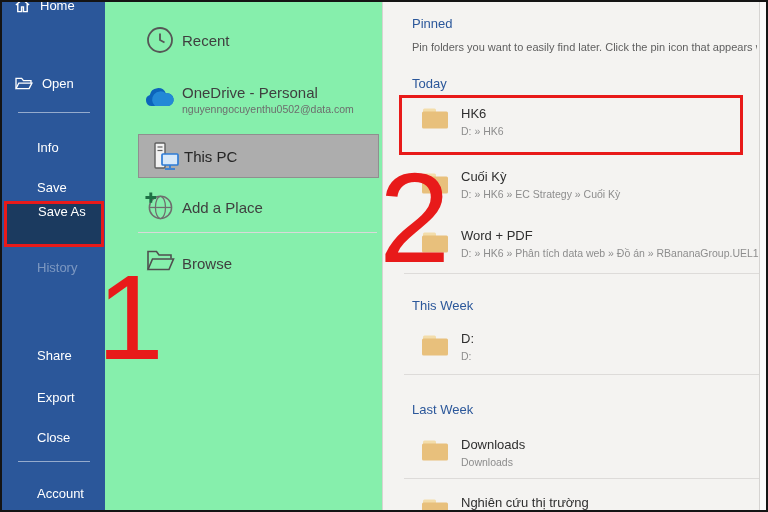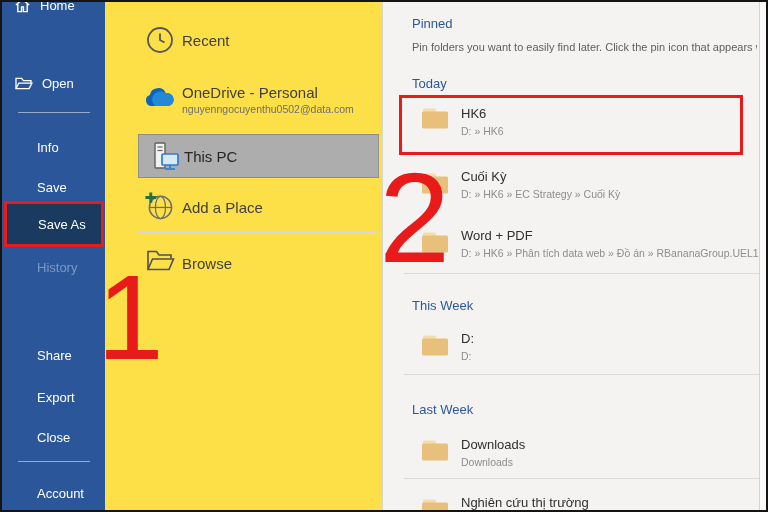--- a/index.html
+++ b/index.html
@@ -11,24 +11,24 @@
   }
   .screen { position:absolute; inset:0; border:2px solid #141414; overflow:hidden; }
 
   
   .sidebar { position:absolute; left:0; top:0; width:103px; height:100%; background:#2b579a; }
   .sb-row { position:absolute; left:0; width:100%; height:24px; display:flex; align-items:center; gap:9px; padding-left:12px; color:#fff; font-size:13px; cursor:default; }
   .sb-row svg { flex:0 0 auto; }
   .sb-label-only { padding-left:35px; }
   .sb-divider { position:absolute; left:16px; width:72px; height:1px; background:rgba(255,255,255,.5); }
   .sb-disabled { color:rgba(255,255,255,.38); }
-  .saveas-box { position:absolute; left:2px; top:199px; width:100px; height:46px; background:#1b3a5f; border:3px solid #e81a1a; display:flex; align-items:center; padding-left:31px; color:#fff; font-size:13px; }
-
-  
-  .places { position:absolute; left:103px; top:0; width:278px; height:100%; background:#fde047; border-right:1px solid #d6d4d2; }
+  .saveas-box { position:absolute; left:2px; top:199px; width:100px; height:46px; background:#1b3a5f; border:3px solid #e81a1a; display:flex; align-items:flex-start; padding-left:31px; color:#fff; font-size:13px; }
+
+  
+  .places { position:absolute; left:103px; top:0; width:278px; height:100%; background:#86efac; border-right:1px solid #d6d4d2; }
   .pl-label { position:absolute; font-size:15px; color:#3f3f3f; white-space:nowrap; }
   .pl-sub { position:absolute; font-size:10.5px; color:#6d6d6d; white-space:nowrap; }
   .thispc-box { position:absolute; left:33px; top:132px; width:241px; height:44px; background:#adadad; border:1px solid #8f8f8f; }
   .pl-divider { position:absolute; left:33px; top:230px; width:239px; height:1px; background:#d9d9d9; }
   .pl-icon { position:absolute; }
 
   
   .recents { position:absolute; left:382px; top:0; width:375px; height:100%; background:#f4f3f1; }
   .sec-header { position:absolute; left:28px; font-size:13px; color:#2b579a; white-space:nowrap; }
   .hint { position:absolute; left:28px; right:2px; top:39px; font-size:11px; color:#5f5f5f; white-space:nowrap; overflow:hidden; }

